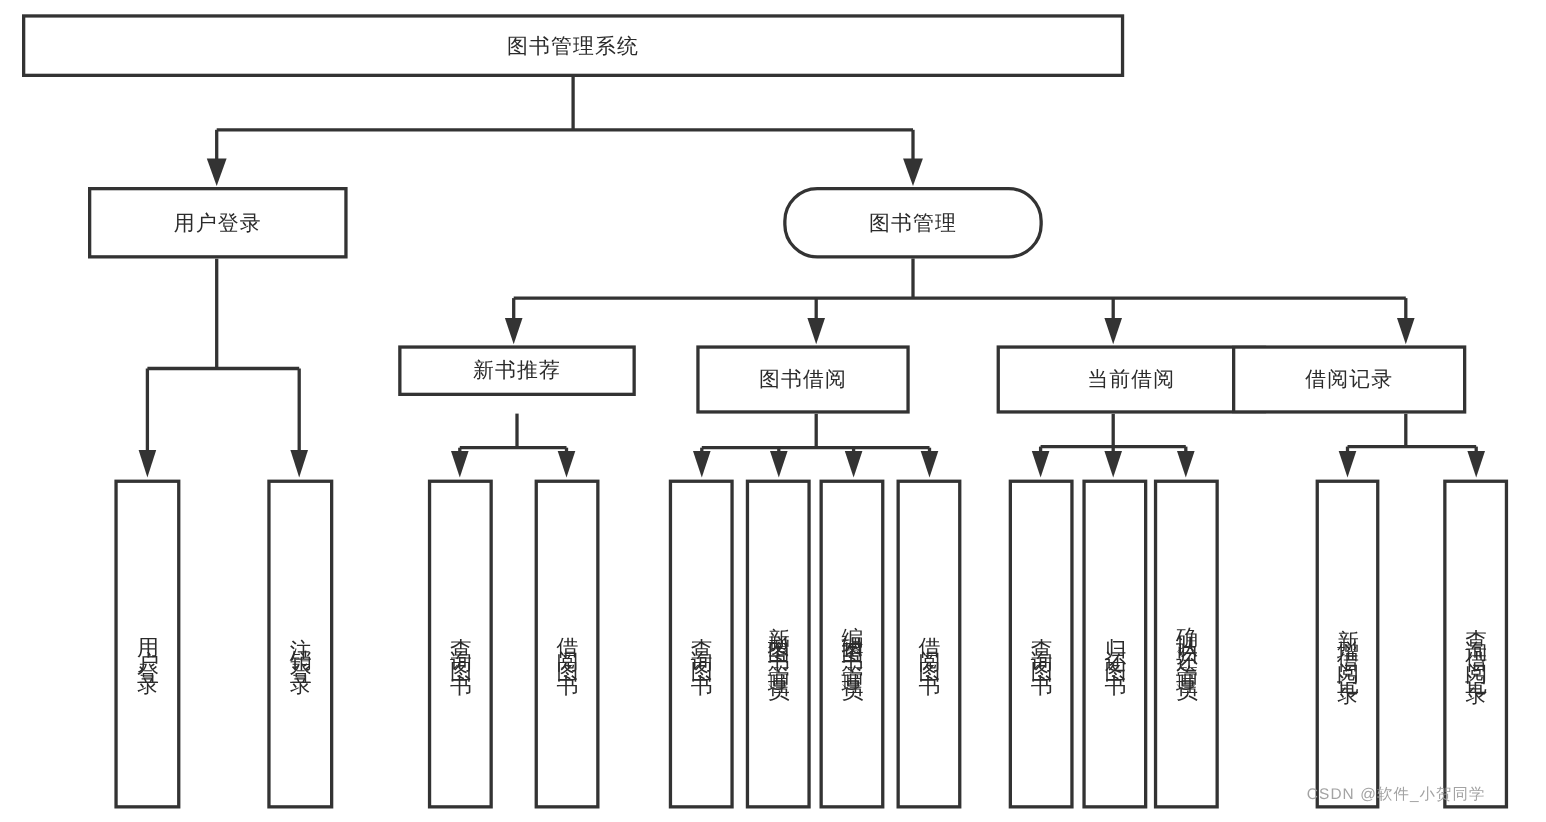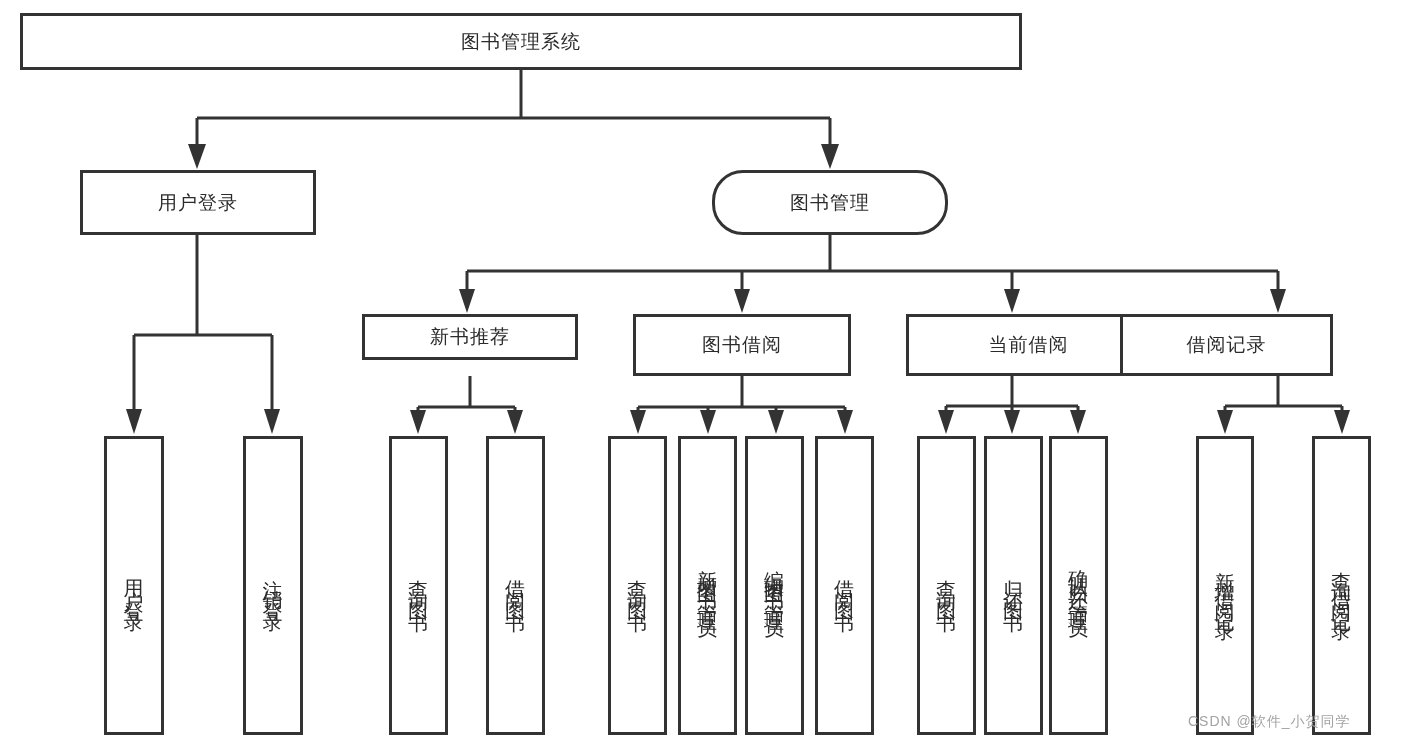--- a/index.html
+++ b/index.html
@@ -139,21 +139,21 @@
   <div class="box h" style="left:80px; top:170px; width:236px; height:65px;">
     <span>用户登录</span>
   </div>
   <div class="box h" style="left:712px; top:170px; width:236px; height:65px;border-radius:31px;">
     <span>图书管理</span>
   </div>
 
   <div class="box h" style="left:362px; top:314px; width:216px; height:46px;">
     <span>新书推荐</span>
   </div>
-  <div class="box h" style="left:633px; top:314px; width:218px; height:62px;align-items:center;">
+  <div class="box h" style="left:633px; top:314px; width:194px; height:62px;align-items:center;">
     <span>图书借阅</span>
   </div>
   <div class="box h" style="left:906px; top:314px; width:245px; height:62px;text-align:center;">
     <span>当前借阅</span>
   </div>
   <div class="box h" style="left:1120px; top:314px; width:213px; height:62px;">
     <span>借阅记录</span>
   </div>
 
   <div class="box v v4" style="left:104px; top:436px; width:60px; height:299px;">

